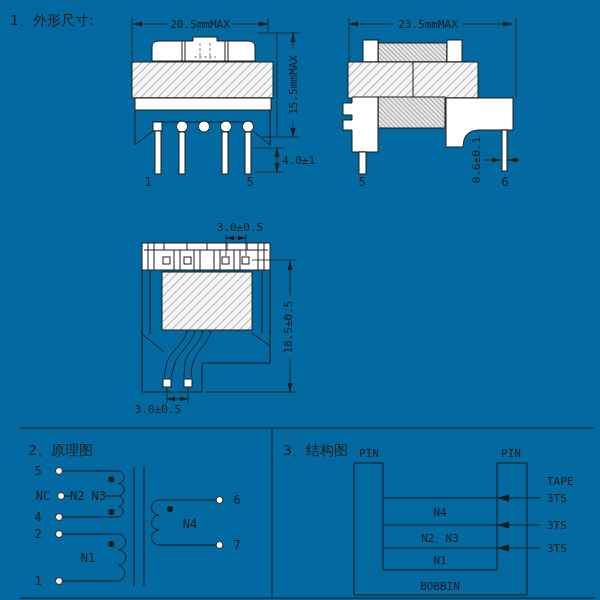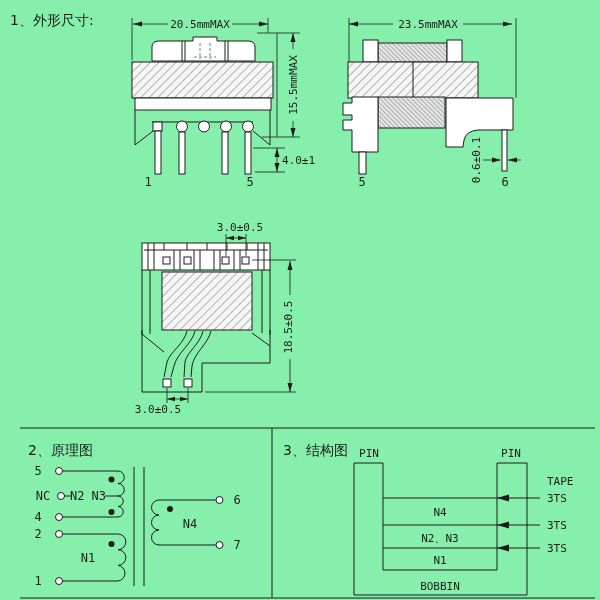--- a/index.html
+++ b/index.html
@@ -1,16 +1,16 @@
 <!DOCTYPE html>
 <html><head>
 <meta charset="utf-8">
 <style>
   html,body{margin:0;padding:0;background:#ffffff;}
-  #page{position:relative;width:600px;height:600px;background:#86efac;overflow:hidden;}
+  #page{position:relative;width:600px;height:600px;background:#0369a1;overflow:hidden;}
   svg{display:block;}
   text{fill:#1c1c1c;font-family:"DejaVu Sans Mono","Liberation Mono",monospace;font-size:11px;}
   .cn{font-family:"DejaVu Sans","Liberation Sans",sans-serif;font-size:14px;}
   .pinlbl{font-size:12px;}
   .ln{stroke:#1c1c1c;stroke-width:1;fill:none;}
   .thin{stroke:#1c1c1c;stroke-width:0.8;fill:none;}
   .whitefill{fill:#ffffff;stroke:#1c1c1c;stroke-width:1;}
   .arrow{fill:#1c1c1c;stroke:none;}
   .dash{stroke:#5a5a5a;stroke-width:0.8;fill:none;stroke-dasharray:3 2;}
 </style>

